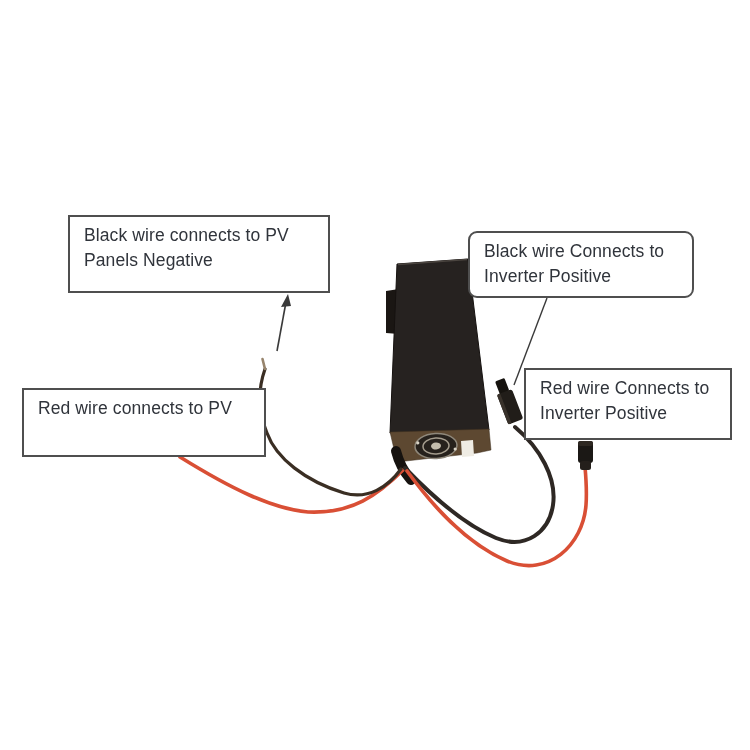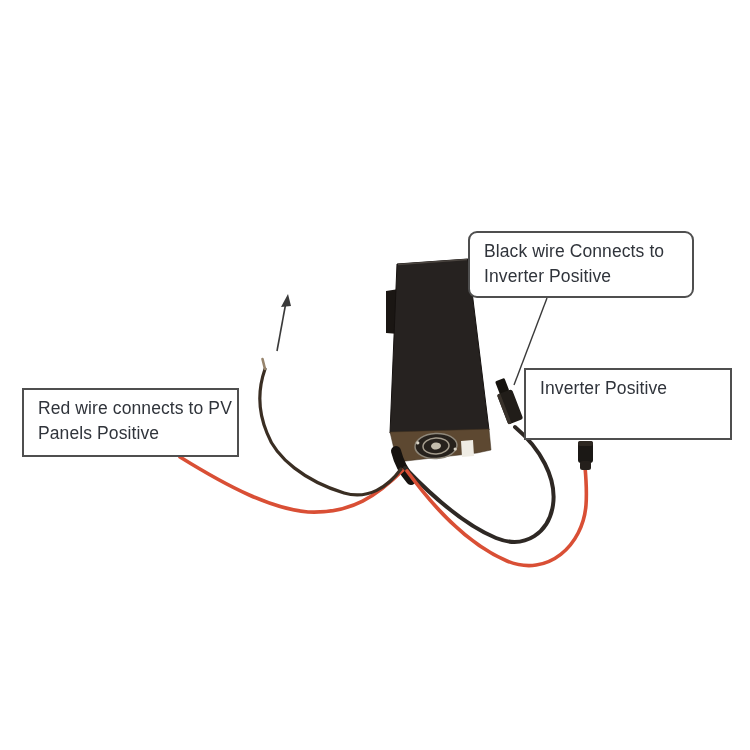--- a/index.html
+++ b/index.html
@@ -18,21 +18,21 @@
     border:2px solid #4f4f4f;
     padding:6px 10px 6px 14px;
     font-size:17.5px;
     line-height:1.42;
     color:#30343b;
     letter-spacing:0.1px;
   }
   .callout .line{display:block;white-space:nowrap;}
   #callout-pv-negative   {left:68px;  top:215px; width:262px; height:78px;}
   #callout-inv-black     {left:468px; top:231px; width:226px; height:67px;border-radius:9px;}
-  #callout-pv-positive   {left:22px;  top:388px; width:217px; height:69px;}
+  #callout-pv-positive   {left:22px;  top:388px; width:244px; height:69px;}
   #callout-inv-red       {left:524px; top:368px; width:208px; height:72px;}
 </style>
 </head>
 <body>
 
 <div class="canvas">
 
   <svg class="diagram-svg" viewBox="0 0 750 750">
 
     <polygon points="386,291 399,289 399,334 386,333" fill="#1a1613"></polygon>
@@ -76,28 +76,32 @@
     </g>
 
     <g>
       <line x1="277" y1="351" x2="286" y2="302" stroke-width="1.6" stroke="#3a3a3a"></line>
       <polygon points="288,294 281,307 291,306" fill="#3a3a3a"></polygon>
     </g>
 
     <line x1="547" y1="298" x2="514" y2="385" stroke-width="1.4" stroke="#3a3a3a"></line>
   </svg>
 
+  <div class="callout" id="callout-pv-negative">
+    <span class="line">Black wire connects to PV</span>
+    <span class="line">Panels Negative</span>
+  </div>
 
   <div class="callout" id="callout-inv-black">
     <span class="line">Black wire Connects to</span>
     <span class="line">Inverter Positive</span>
   </div>
 
   <div class="callout" id="callout-pv-positive">
     <span class="line">Red wire connects to PV</span>
-    <span class="line">Panels Positive</span>
   </div>
 
   <div class="callout" id="callout-inv-red">
+    <span class="line">Red wire Connects to</span>
     <span class="line">Inverter Positive</span>
   </div>
 
 </div>
 
 </body></html>

